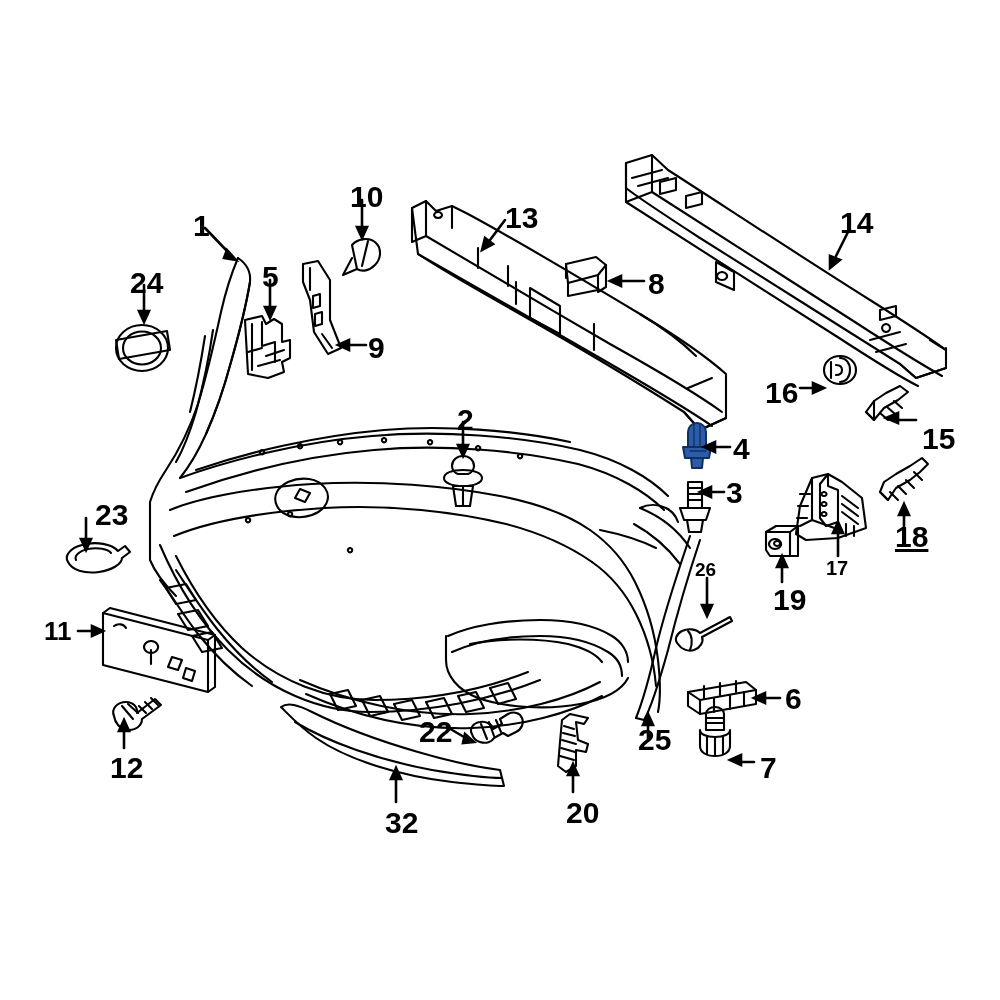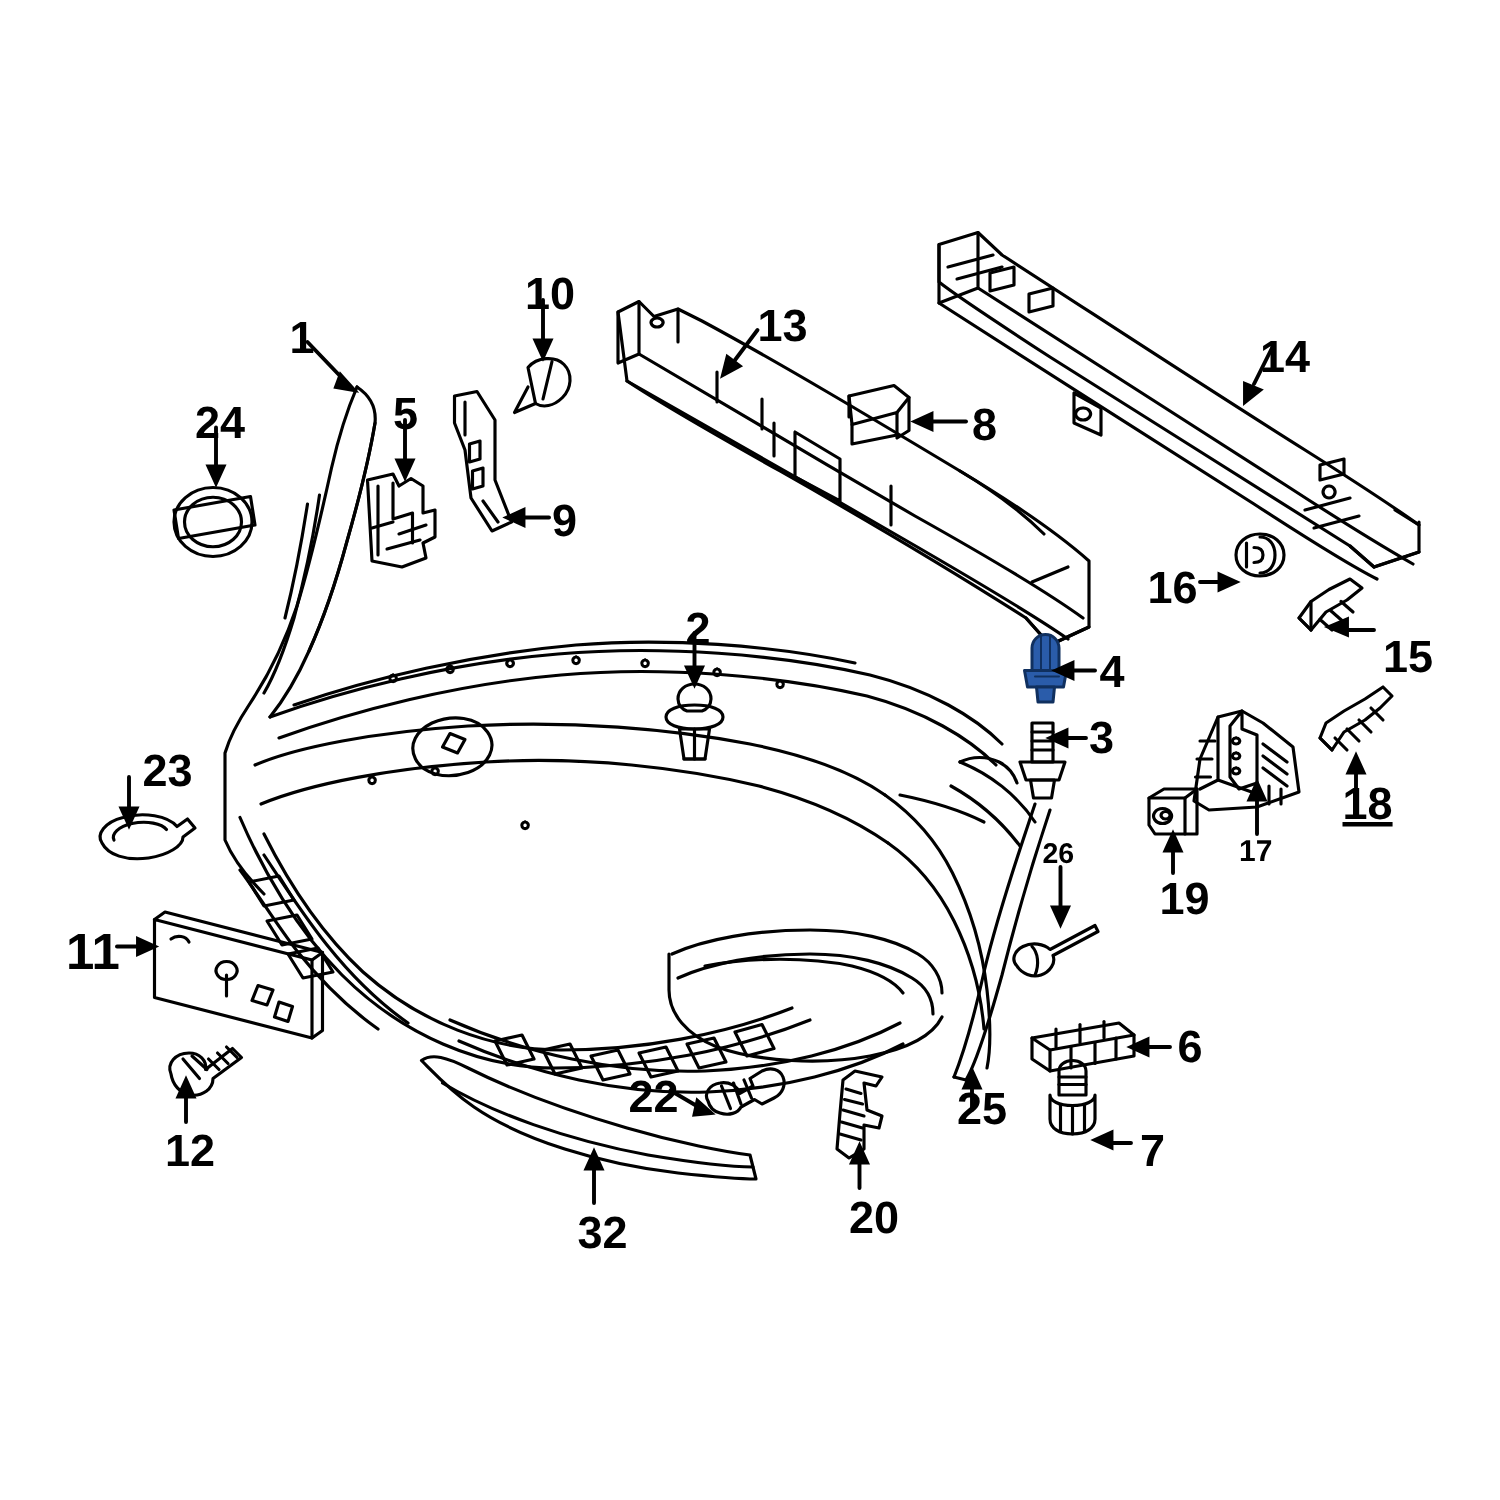--- a/index.html
+++ b/index.html
@@ -460,24 +460,24 @@
   <div class="callout-num" style="left:193px;top:211px;font-size:30px;">1</div>
   <div class="callout-num" style="left:457px;top:405px;font-size:30px;">2</div>
   <div class="callout-num" style="left:726px;top:478px;font-size:30px;">3</div>
   <div class="callout-num" style="left:733px;top:434px;font-size:30px;">4</div>
   <div class="callout-num" style="left:262px;top:262px;font-size:30px;">5</div>
   <div class="callout-num" style="left:785px;top:684px;font-size:30px;">6</div>
   <div class="callout-num" style="left:760px;top:753px;font-size:30px;">7</div>
   <div class="callout-num" style="left:648px;top:269px;font-size:30px;">8</div>
   <div class="callout-num" style="left:368px;top:333px;font-size:30px;">9</div>
   <div class="callout-num" style="left:350px;top:182px;font-size:30px;">10</div>
-  <div class="callout-num" style="left:44px;top:618px;font-size:34px;">11</div>
+  <div class="callout-num" style="left:44px;top:618px;font-size:26px;">11</div>
   <div class="callout-num" style="left:110px;top:753px;font-size:30px;">12</div>
   <div class="callout-num" style="left:505px;top:203px;font-size:30px;">13</div>
-  <div class="callout-num" style="left:840px;top:224px;font-size:30px;">14</div>
+  <div class="callout-num" style="left:840px;top:208px;font-size:30px;">14</div>
   <div class="callout-num" style="left:922px;top:424px;font-size:30px;">15</div>
   <div class="callout-num" style="left:765px;top:378px;font-size:30px;">16</div>
   <div class="callout-num" style="left:826px;top:558px;font-size:20px;">17</div>
   <div class="callout-num" style="left:895px;top:522px;font-size:30px;text-decoration:underline;">18</div>
   <div class="callout-num" style="left:773px;top:585px;font-size:30px;">19</div>
   <div class="callout-num" style="left:566px;top:798px;font-size:30px;text-align:right;">20</div>
   <div class="callout-num" style="left:385px;top:808px;font-size:30px;">32</div>
   <div class="callout-num" style="left:419px;top:717px;font-size:30px;">22</div>
   <div class="callout-num" style="left:75px;top:500px;font-size:30px;margin-left:20px;">23</div>
   <div class="callout-num" style="left:130px;top:268px;font-size:30px;">24</div>

